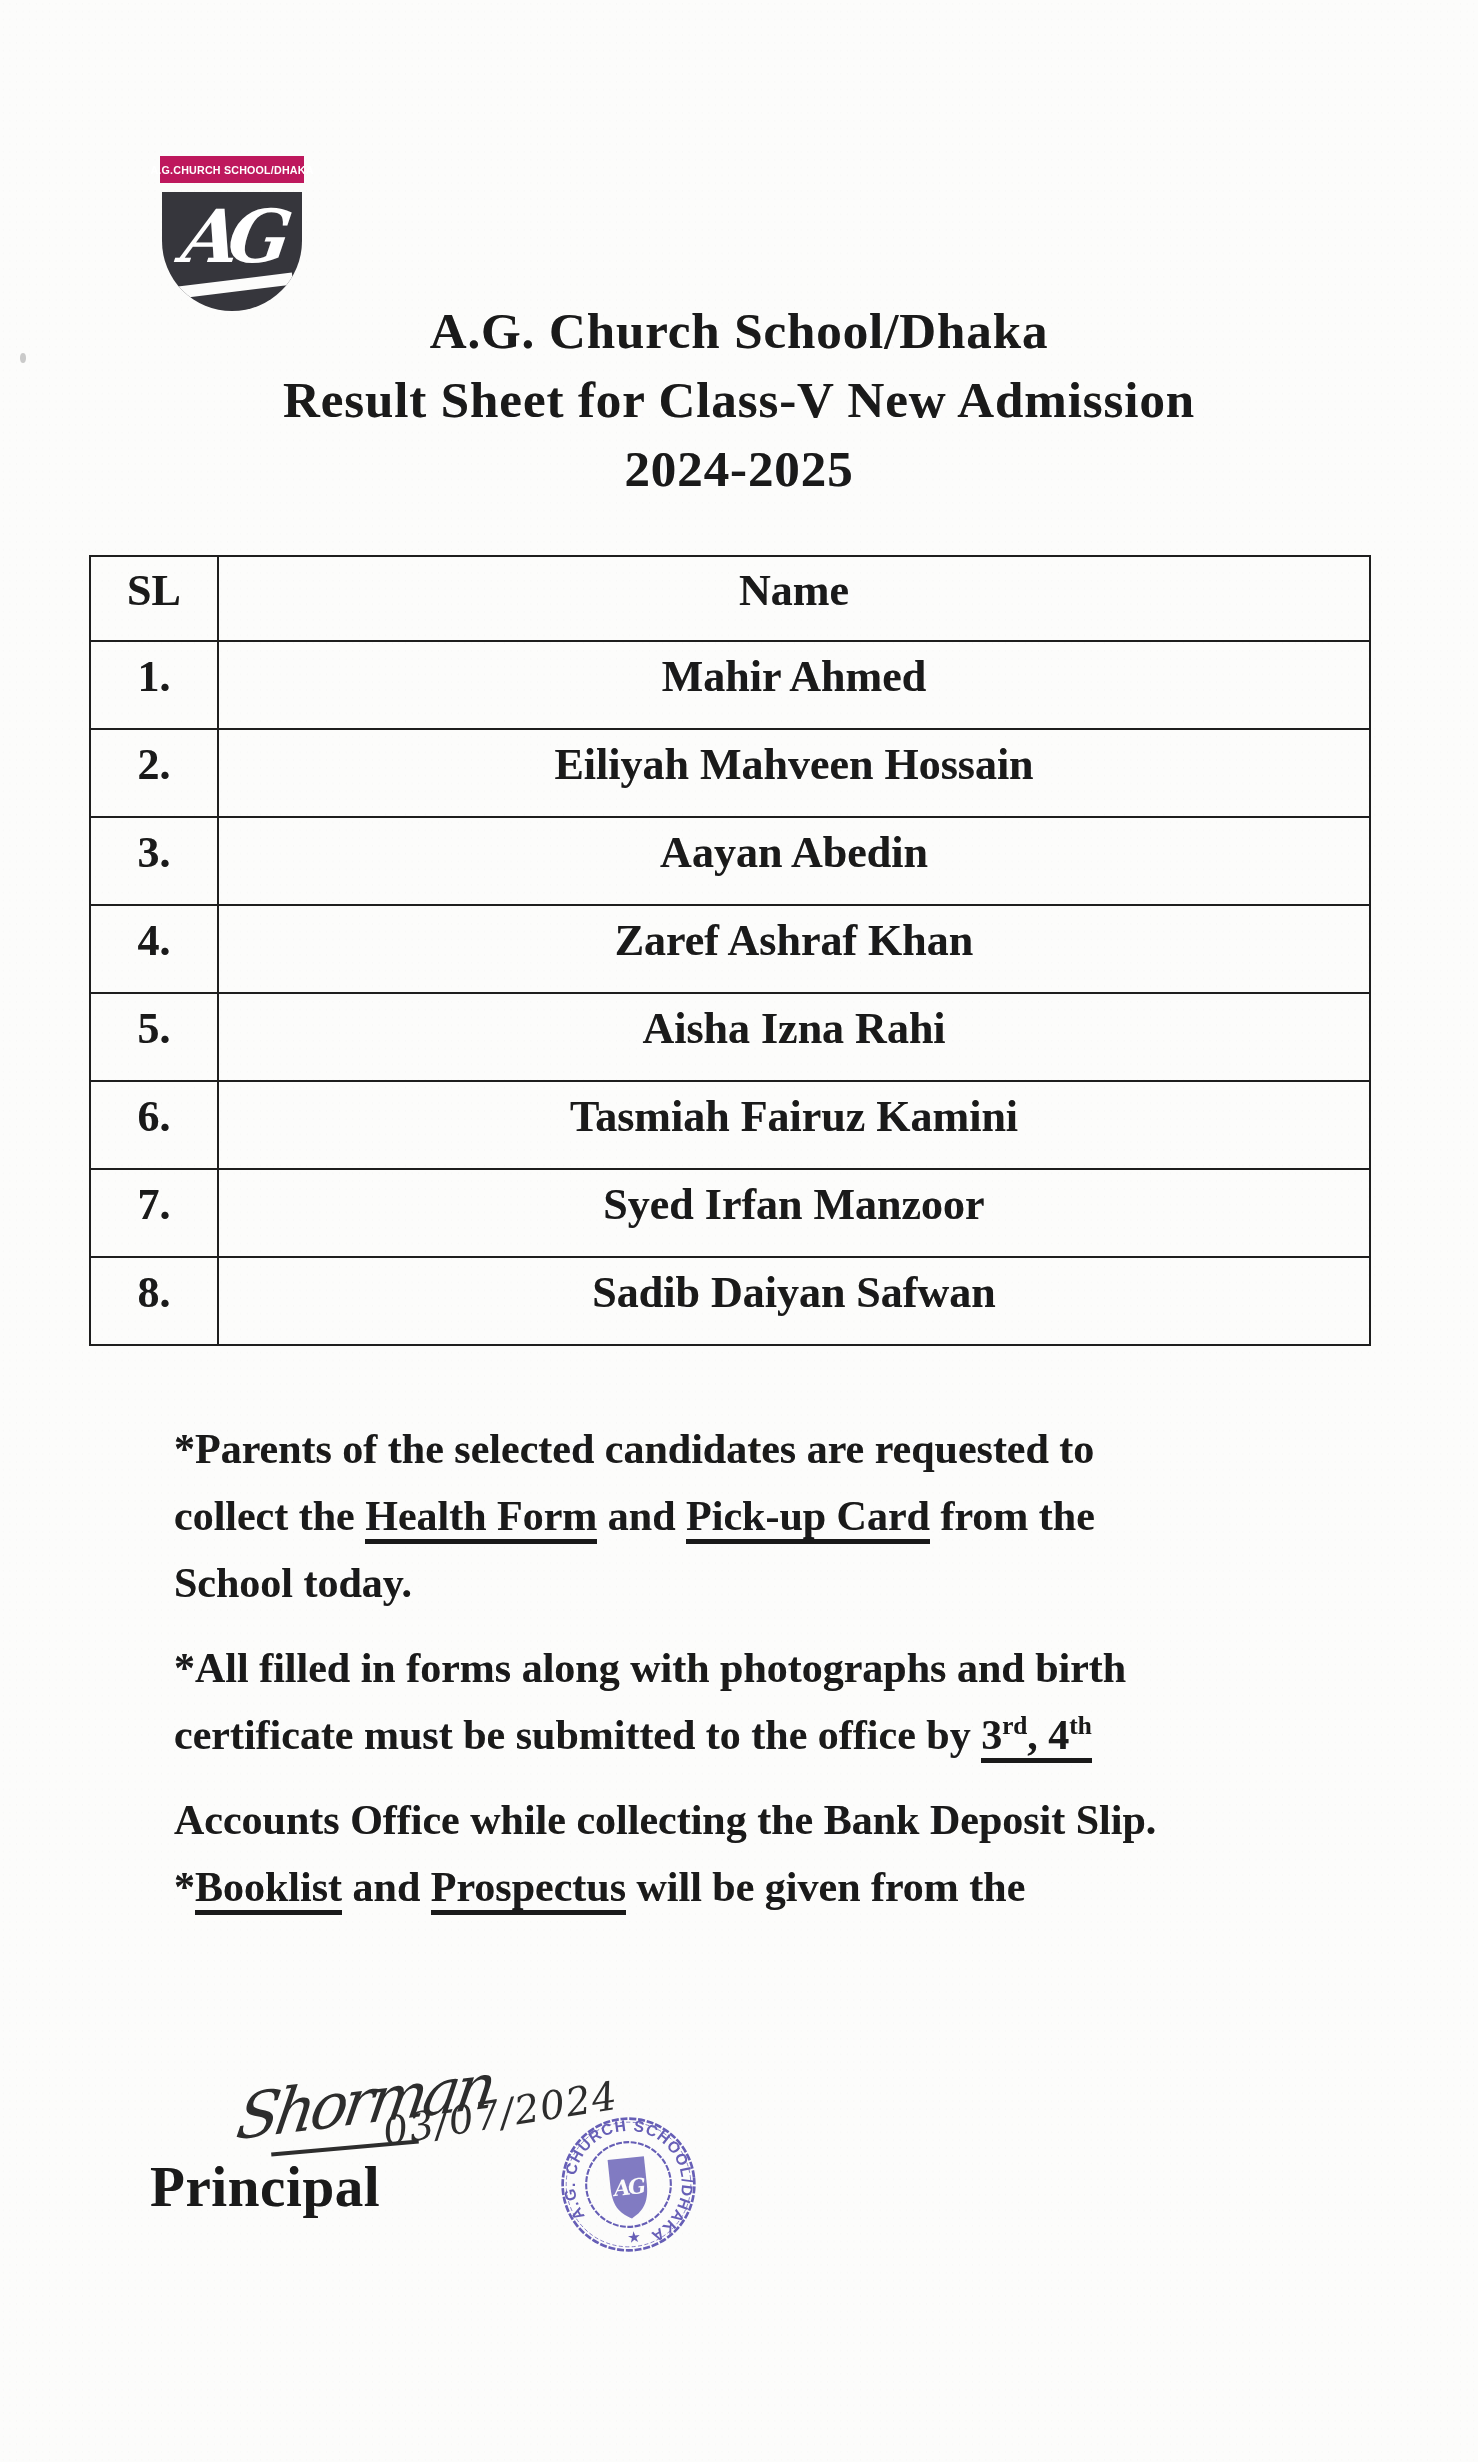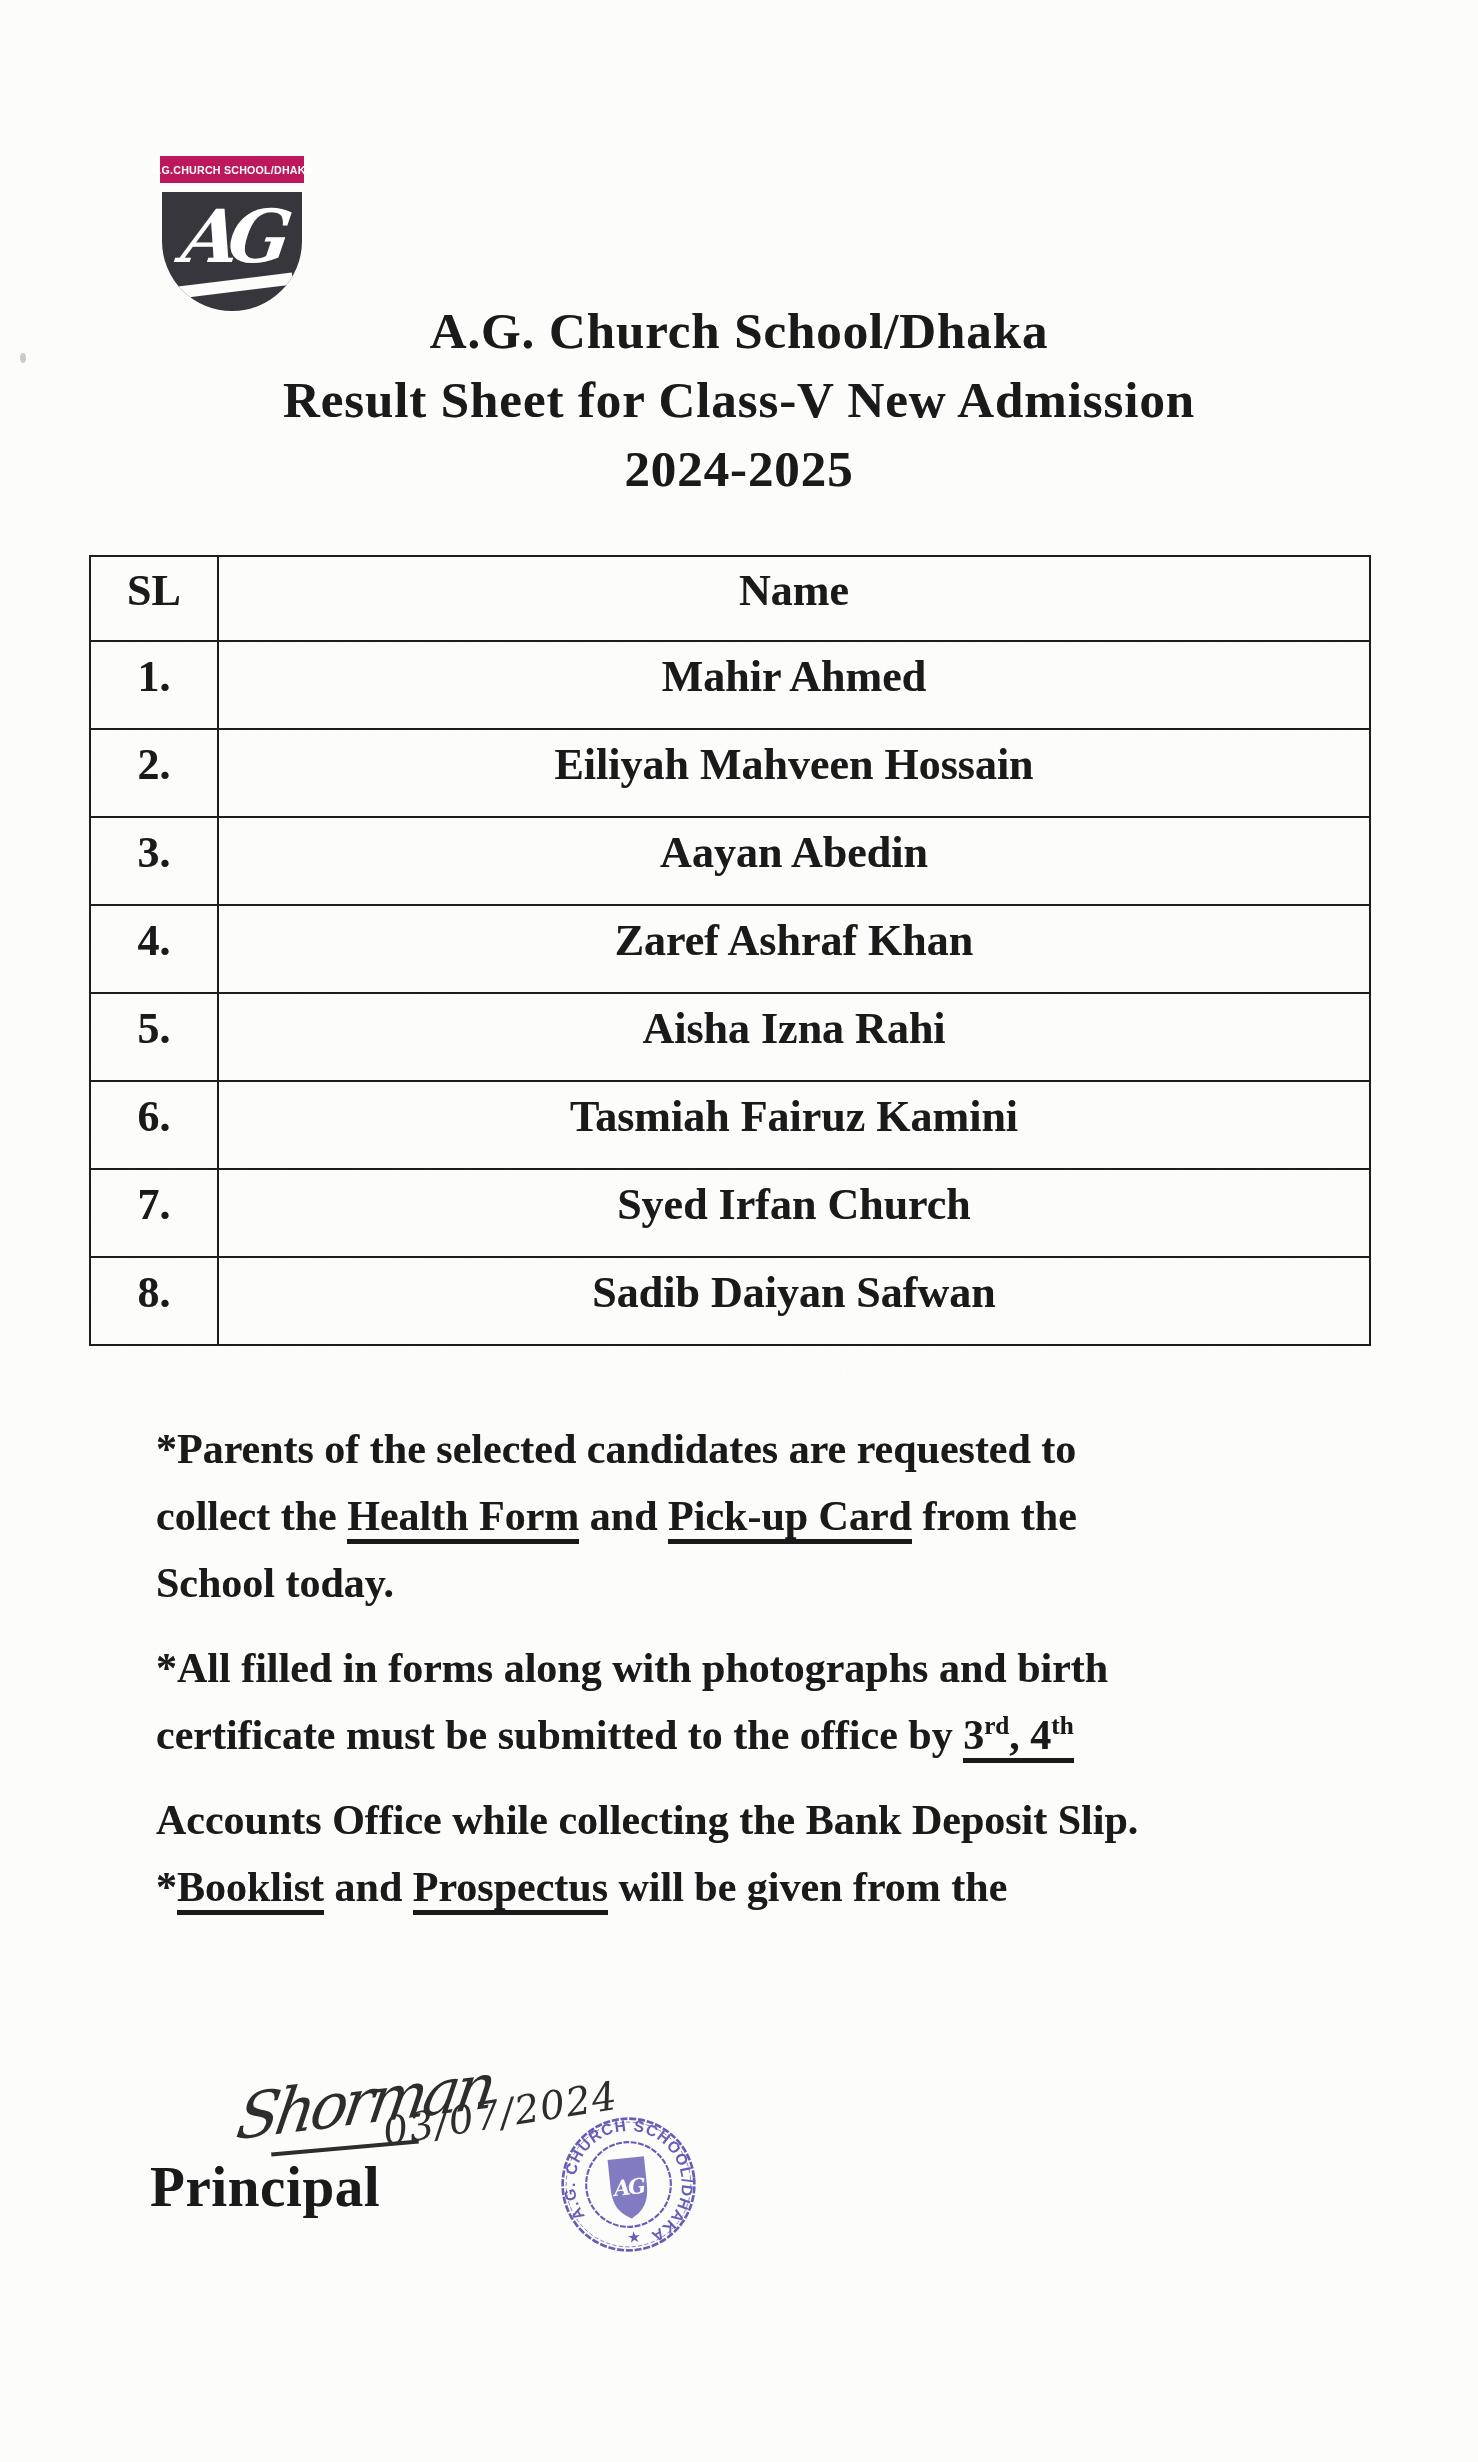--- a/index.html
+++ b/index.html
@@ -45,21 +45,21 @@
   }
   table.results th,table.results td{
     border:2.4px solid #1e1e1e;text-align:center;font-weight:bold;font-size:44px;
     padding:3px;text-shadow:0 0 0.6px rgba(25,25,25,.4);
   }
   table.results thead tr{height:85px;}
   table.results tbody tr{height:88px;}
   table.results th > span, table.results td > span{position:relative;top:-8.3px;display:inline-block;}
   
   #notes{
-    position:absolute;left:156px;top:1416px;width:1199px;
+    position:absolute;left:174px;top:1416px;width:1199px;
     font-size:42px;font-weight:bold;line-height:67px;
     text-shadow:0 0 0.6px rgba(25,25,25,.4);
   }
   .note{margin-bottom:18px;}
   .note-line{white-space:nowrap;}
   .u{border-bottom:5.4px solid #1a1a1a;}
   sup{font-size:60%;vertical-align:super;line-height:0;}
   
   .sig-name{
     position:absolute;left:237px;top:2065px;font-size:62px;
@@ -144,21 +144,21 @@
         <tr>
           <td><span>5.</span></td>
           <td><span>Aisha Izna Rahi</span></td>
         </tr>
         <tr>
           <td><span>6.</span></td>
           <td><span>Tasmiah Fairuz Kamini</span></td>
         </tr>
         <tr>
           <td><span>7.</span></td>
-          <td><span>Syed Irfan Church</span></td>
+          <td><span>Syed Irfan Manzoor</span></td>
         </tr>
         <tr>
           <td><span>8.</span></td>
           <td><span>Sadib Daiyan Safwan</span></td>
         </tr>
       </tbody>
   </table>
 
   <div id="notes">
       <div class="note">

